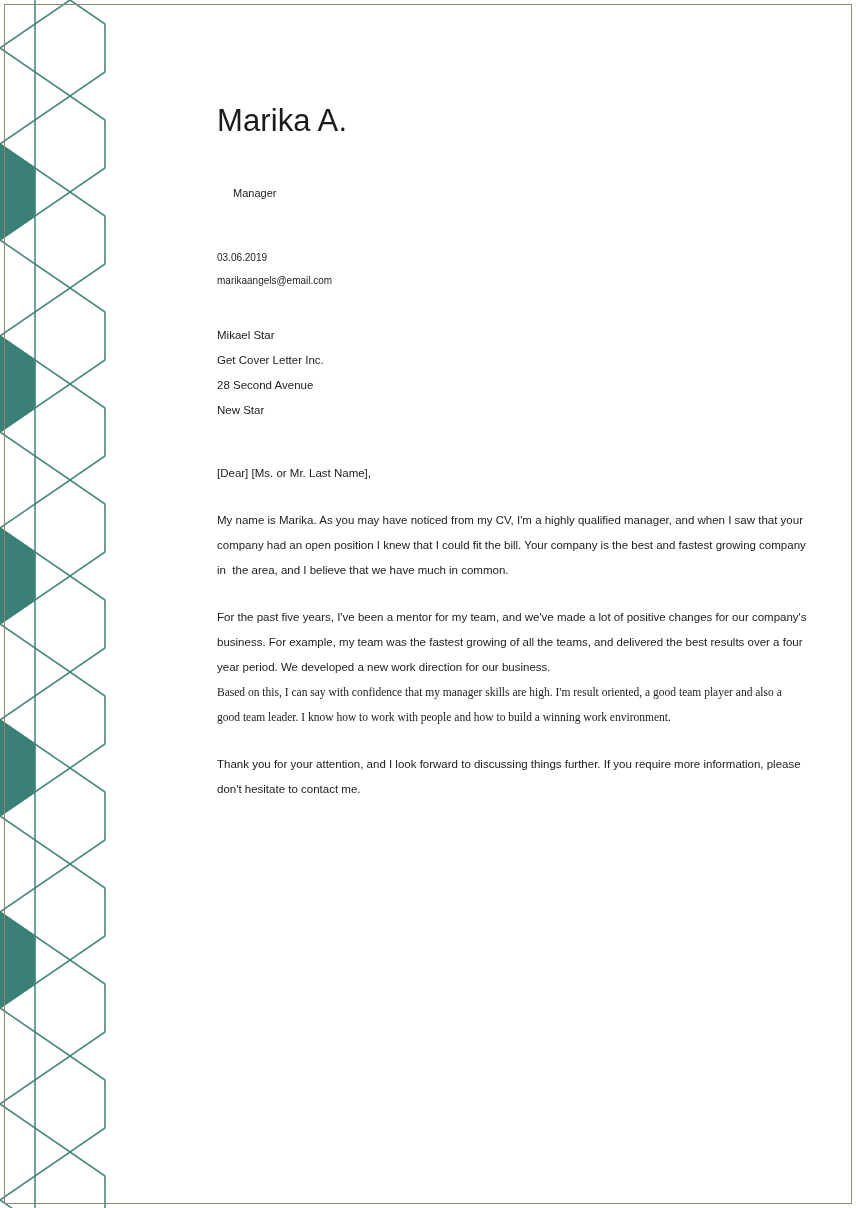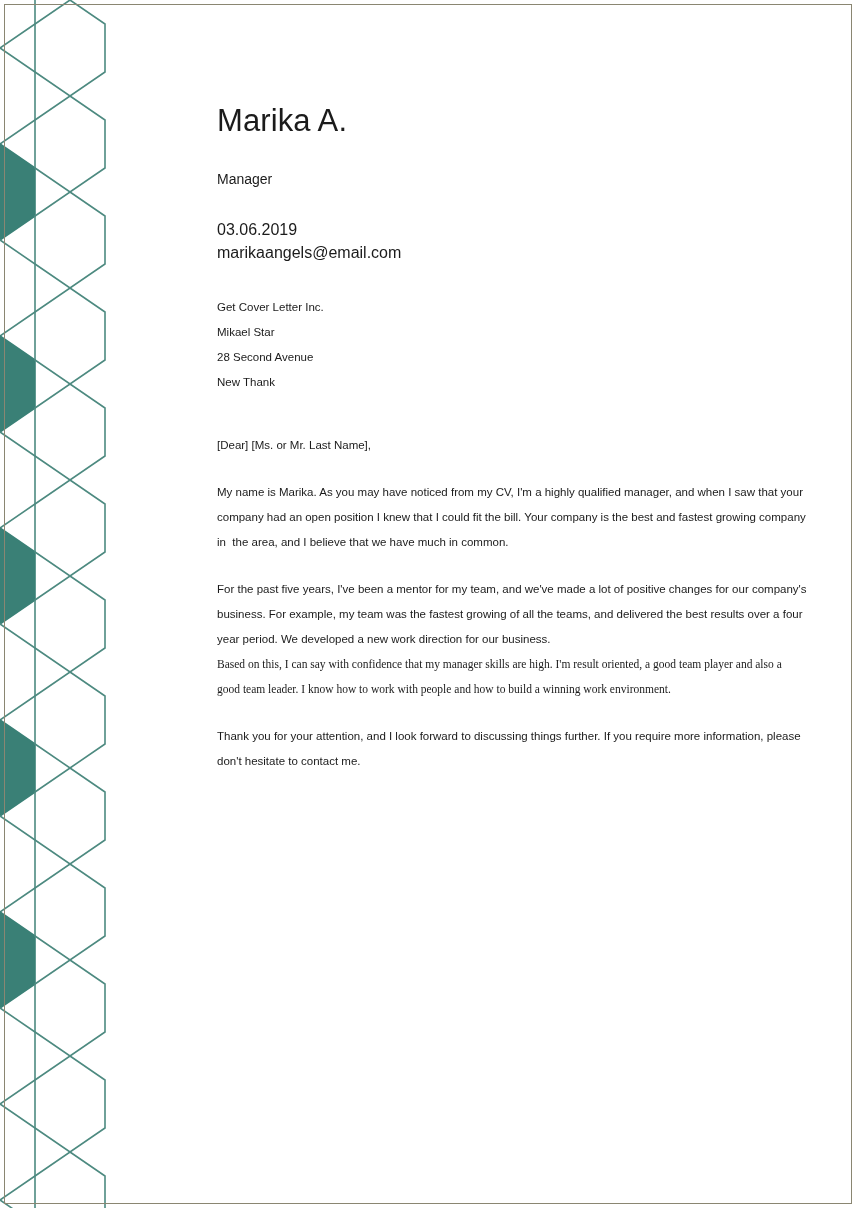--- a/index.html
+++ b/index.html
@@ -61,33 +61,33 @@
     font-size: 31px;
     font-weight: 400;
     color: #1b1b1b;
     letter-spacing: 0.1px;
     margin: 0;
     padding-top: 104px;
     line-height: 1.1;
   }
 
   .job-title {
-    font-size: 14px;
+    font-size: 11px;
     font-weight: 400;
     color: #1b1b1b;
-    margin: 0;
+    margin: 16px;
     padding-top: 33px;
     line-height: 1.2;
   }
 
   .sender-block {
     padding-top: 30px;
   }
   .sender-block .line {
-    font-size: 16px;
+    font-size: 10px;
     color: #1b1b1b;
     line-height: 23px;
   }
 
   .recipient-block {
     padding-top: 31px;
   }
   .recipient-block .line {
     font-size: 11.5px;
     color: #1b1b1b;
@@ -170,24 +170,24 @@
     <h1 class="name-heading">Marika A.</h1>
 
     <div class="job-title">Manager</div>
 
     <div class="sender-block">
       <div class="line">03.06.2019</div>
       <div class="line">marikaangels@email.com</div>
     </div>
 
     <div class="recipient-block">
+      <div class="line">Mikael Star</div>
       <div class="line">Get Cover Letter Inc.</div>
-      <div class="line">Mikael Star</div>
       <div class="line">28 Second Avenue</div>
-      <div class="line">New Thank</div>
+      <div class="line">New Star</div>
     </div>
 
     <div class="salutation">[Dear] [Ms. or Mr. Last Name],</div>
 
     <p class="body-paragraph">My name is Marika. As you may have noticed from my CV, I'm a highly qualified manager, and when I saw that your company had an open position I knew that I could fit the bill. Your company is the best and fastest growing company in  the area, and I believe that we have much in common.</p>
 
     <p class="body-paragraph">For the past five years, I've been a mentor for my team, and we've made a lot of positive changes for our company's business. For example, my team was the fastest growing of all the teams, and delivered the best results over a four year period. We developed a new work direction for our business.</p>
 
     <p class="body-paragraph tight">Based on this, I can say with confidence that my manager skills are high. I'm result oriented, a good team player and also a good team leader. I know how to work with people and how to build a winning work environment.</p>
 

